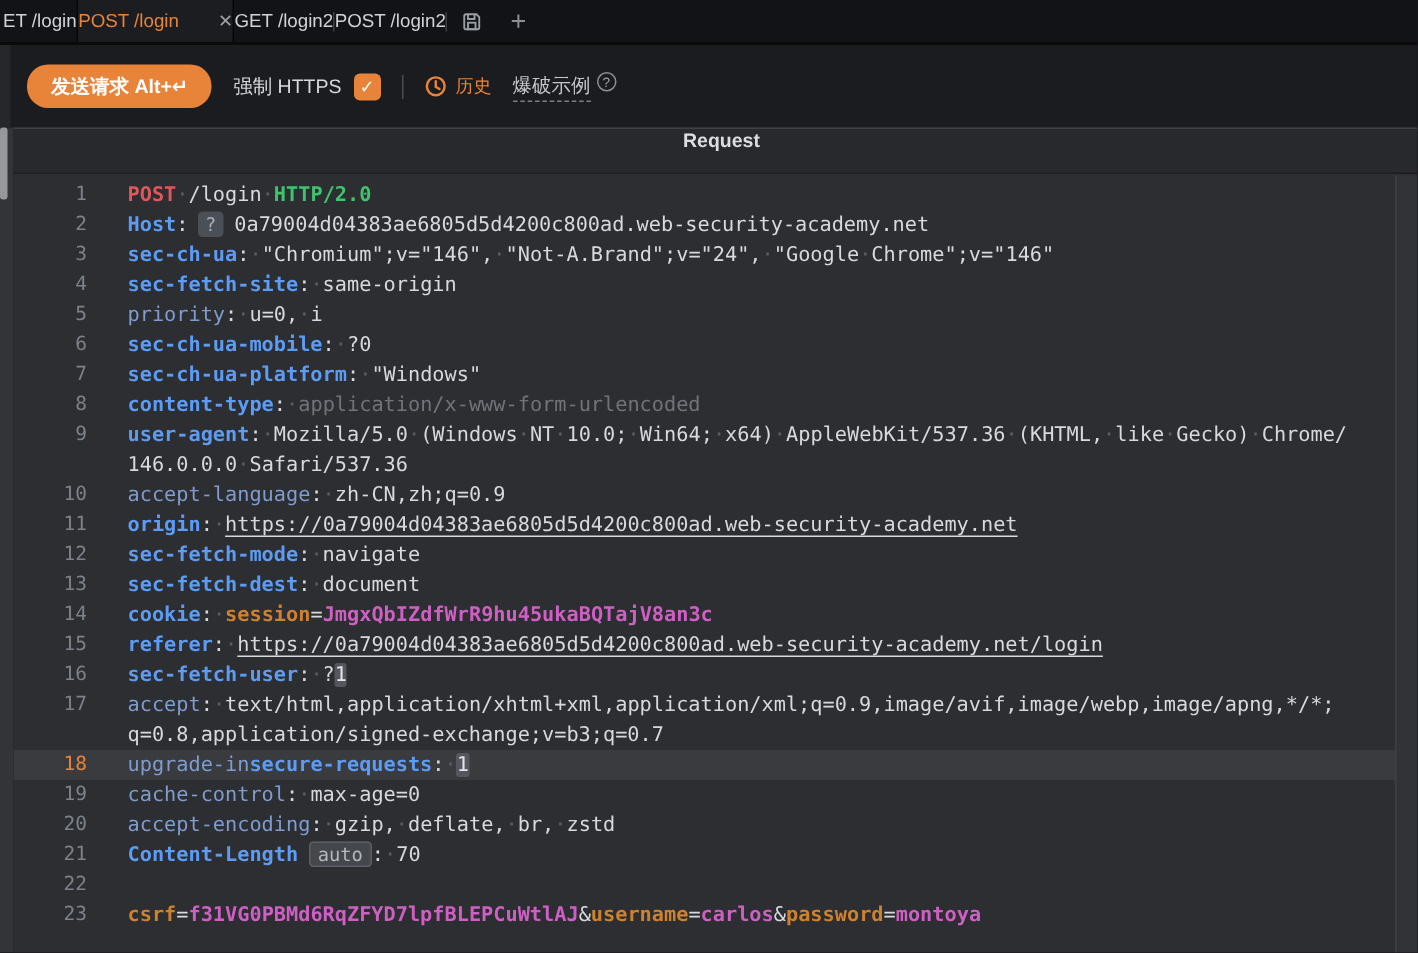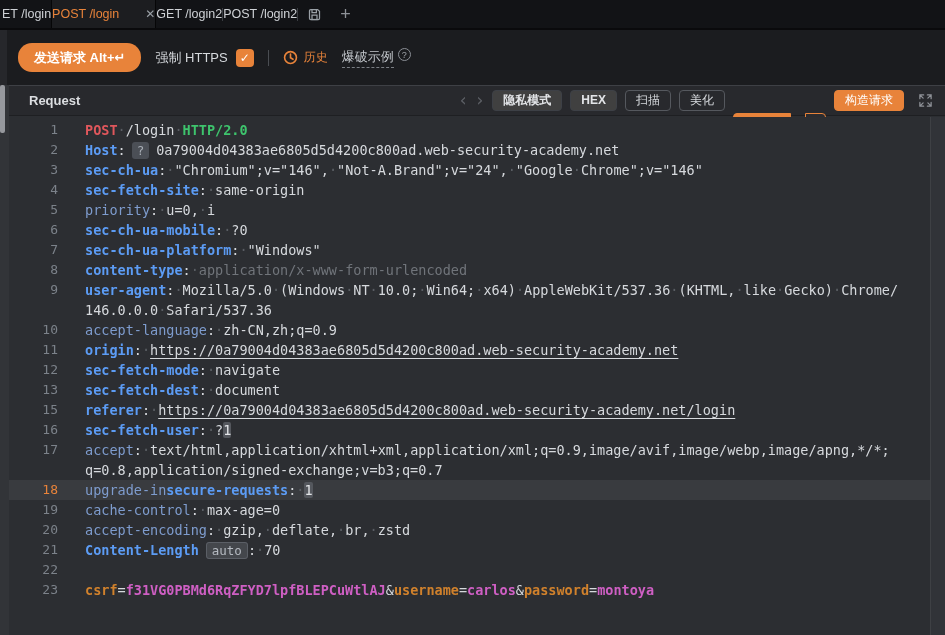--- a/index.html
+++ b/index.html
@@ -38,21 +38,21 @@
     color:#a0a4aa; font-size:9px; display:flex; align-items:center; justify-content:center; margin-top:-6px; }
 
   
   .left-strip { position:absolute; top:85px; left:0; bottom:0; width:9px; background:#323438; }
   .left-thumb { position:absolute; top:0; left:0; width:5px; height:48px; background:#96989d; border-radius:2px; }
 
   
   .panel { position:absolute; top:85px; left:9px; right:0; bottom:0; background:#2c2e32;
     border-top:1px solid #3e4045; }
   .panel-header { height:30px; background:#28292d; border-bottom:1px solid #1e1f22;
-    display:flex; align-items:center; padding:0 12px 1px 20px; }
+    display:flex; align-items:center; padding:0 12px 1px 20px;flex-direction:column; }
   .panel-title { color:#dcdee1; font-size:13px; font-weight:bold; }
   .ph-right { margin-left:auto; display:flex; align-items:center; gap:8px; }
   .nav-arrow { color:#5d6066; font-size:17px; line-height:1; padding:0 1px; cursor:default;
     font-family:"DejaVu Sans",sans-serif; }
   .ph-btn { font-size:12px; height:21px; padding:0 10px; border-radius:4px; display:flex;
     align-items:center; cursor:pointer; white-space:nowrap; font-family:inherit; }
   .ph-btn.filled { background:#404040; color:#e3e5e8; border:1px solid #3d4046;font-weight:bold; }
   .ph-btn.outlined { background:transparent; color:#d6d9dd; border:1px solid #55585e; }
   .ph-btn.accent { background:#e8833a; color:#fff; border:1px solid #e8833a; }
   .accent-group { display:flex; gap:14px;margin-top:47px; }
@@ -184,20 +184,21 @@
         <div class="row"><span class="ln">5</span><span class="code"><span class="seg-h2">priority</span><span class="seg-p">:<span class="dot">·</span></span><span class="seg-v">u=0,<span class="dot">·</span>i</span></span></div>
         <div class="row"><span class="ln">6</span><span class="code"><span class="seg-h">sec-ch-ua-mobile</span><span class="seg-p">:<span class="dot">·</span></span><span class="seg-v">?0</span></span></div>
         <div class="row"><span class="ln">7</span><span class="code"><span class="seg-h">sec-ch-ua-platform</span><span class="seg-p">:<span class="dot">·</span></span><span class="seg-v">"Windows"</span></span></div>
         <div class="row"><span class="ln">8</span><span class="code"><span class="seg-h">content-type</span><span class="seg-p">:<span class="dot">·</span></span><span class="seg-dim">application/x-www-form-urlencoded</span></span></div>
         <div class="row"><span class="ln">9</span><span class="code"><span class="seg-h">user-agent</span><span class="seg-p">:<span class="dot">·</span></span><span class="seg-v">Mozilla/5.0<span class="dot">·</span>(Windows<span class="dot">·</span>NT<span class="dot">·</span>10.0;<span class="dot">·</span>Win64;<span class="dot">·</span>x64)<span class="dot">·</span>AppleWebKit/537.36<span class="dot">·</span>(KHTML,<span class="dot">·</span>like<span class="dot">·</span>Gecko)<span class="dot">·</span>Chrome/</span></span></div>
         <div class="row"><span class="ln"></span><span class="code"><span class="seg-v">146.0.0.0<span class="dot">·</span>Safari/537.36</span></span></div>
         <div class="row"><span class="ln">10</span><span class="code"><span class="seg-h2">accept-language</span><span class="seg-p">:<span class="dot">·</span></span><span class="seg-v">zh-CN,zh;q=0.9</span></span></div>
         <div class="row"><span class="ln">11</span><span class="code"><span class="seg-h">origin</span><span class="seg-p">:<span class="dot">·</span></span><span class="seg-link">https://0a79004d04383ae6805d5d4200c800ad.web-security-academy.net</span></span></div>
         <div class="row"><span class="ln">12</span><span class="code"><span class="seg-h">sec-fetch-mode</span><span class="seg-p">:<span class="dot">·</span></span><span class="seg-v">navigate</span></span></div>
         <div class="row"><span class="ln">13</span><span class="code"><span class="seg-h">sec-fetch-dest</span><span class="seg-p">:<span class="dot">·</span></span><span class="seg-v">document</span></span></div>
+        <div class="row"><span class="ln">14</span><span class="code"><span class="seg-h">cookie</span><span class="seg-p">:<span class="dot">·</span></span><span class="seg-pk">session</span><span class="seg-p">=</span><span class="seg-pv">JmgxQbIZdfWrR9hu45ukaBQTajV8an3c</span></span></div>
         <div class="row"><span class="ln">15</span><span class="code"><span class="seg-h">referer</span><span class="seg-p">:<span class="dot">·</span></span><span class="seg-link">https://0a79004d04383ae6805d5d4200c800ad.web-security-academy.net/login</span></span></div>
         <div class="row"><span class="ln">16</span><span class="code"><span class="seg-h">sec-fetch-user</span><span class="seg-p">:<span class="dot">·</span></span><span class="seg-v">?</span><span class="seg-sel">1</span></span></div>
         <div class="row"><span class="ln">17</span><span class="code"><span class="seg-h2">accept</span><span class="seg-p">:<span class="dot">·</span></span><span class="seg-v">text/html,application/xhtml+xml,application/xml;q=0.9,image/avif,image/webp,image/apng,*/*;</span></span></div>
         <div class="row"><span class="ln"></span><span class="code"><span class="seg-v">q=0.8,application/signed-exchange;v=b3;q=0.7</span></span></div>
         <div class="row current"><span class="ln">18</span><span class="code"><span class="seg-h2">upgrade-in</span><span class="seg-h">secure-requests</span><span class="seg-p">:<span class="dot">·</span></span><span class="seg-sel">1</span></span></div>
         <div class="row"><span class="ln">19</span><span class="code"><span class="seg-h2">cache-control</span><span class="seg-p">:<span class="dot">·</span></span><span class="seg-v">max-age=0</span></span></div>
         <div class="row"><span class="ln">20</span><span class="code"><span class="seg-h2">accept-encoding</span><span class="seg-p">:<span class="dot">·</span></span><span class="seg-v">gzip,<span class="dot">·</span>deflate,<span class="dot">·</span>br,<span class="dot">·</span>zstd</span></span></div>
         <div class="row"><span class="ln">21</span><span class="code"><span class="seg-h">Content-Length</span><span class="seg-abadge">auto</span><span class="seg-p">:</span><span class="seg-v"><span class="dot">·</span>70</span></span></div>
         <div class="row"><span class="ln">22</span><span class="code"></span></div>
         <div class="row"><span class="ln">23</span><span class="code"><span class="seg-pk">csrf</span><span class="seg-p">=</span><span class="seg-pv">f31VG0PBMd6RqZFYD7lpfBLEPCuWtlAJ</span><span class="seg-p">&amp;</span><span class="seg-pk">username</span><span class="seg-p">=</span><span class="seg-pv">carlos</span><span class="seg-p">&amp;</span><span class="seg-pk">password</span><span class="seg-p">=</span><span class="seg-pv">montoya</span></span></div>

